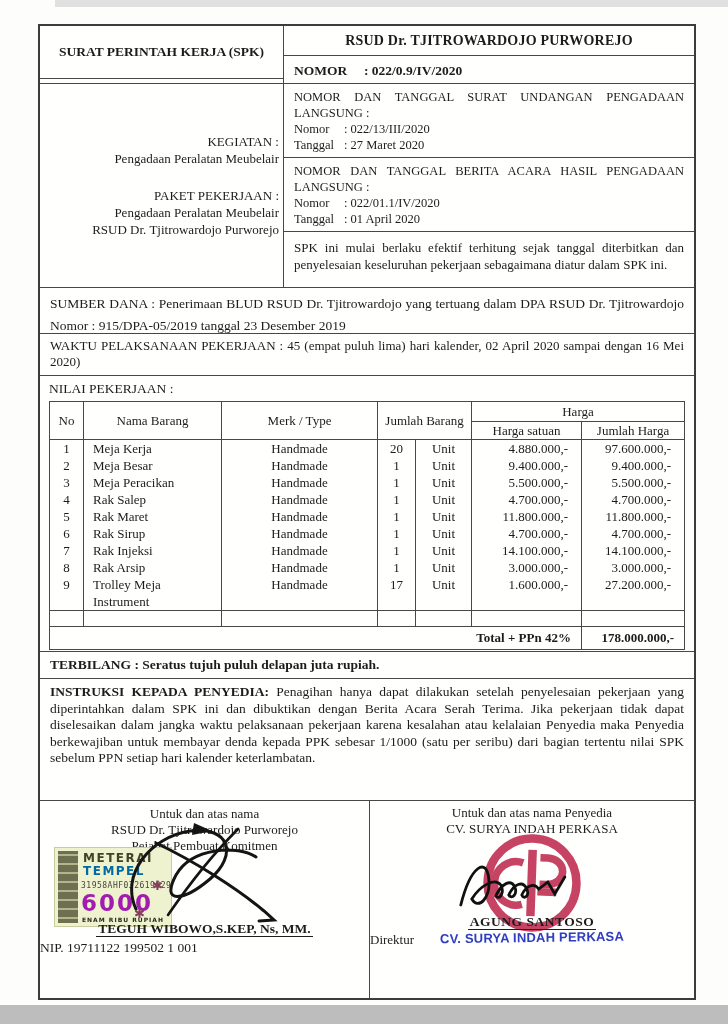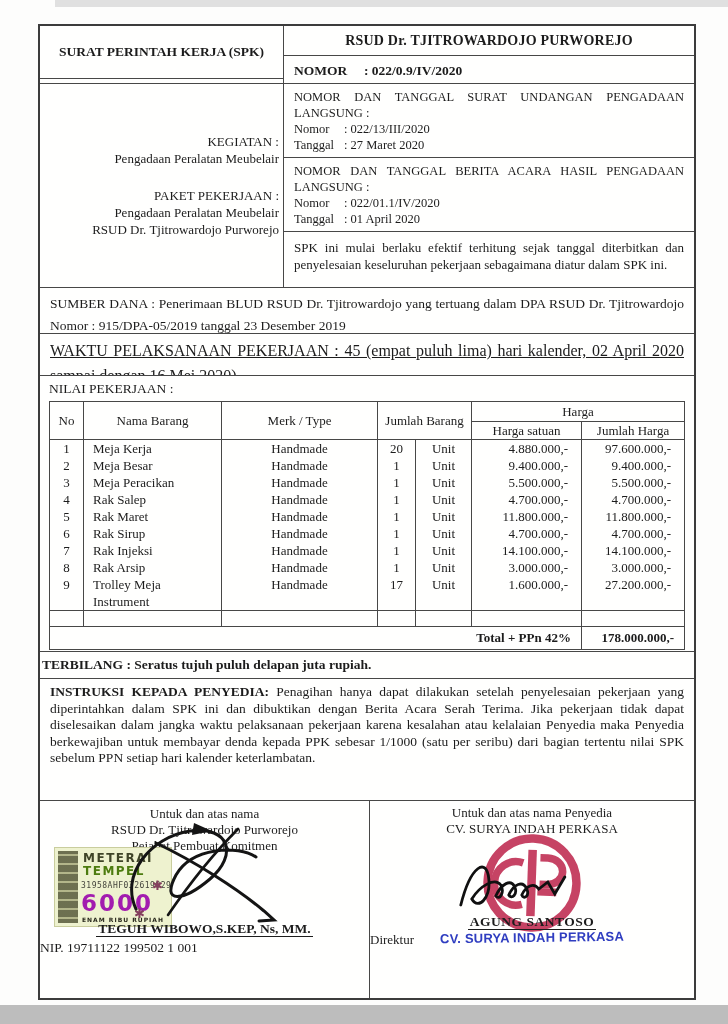--- a/index.html
+++ b/index.html
@@ -39,21 +39,21 @@
   .b2-right{display:flex;flex-direction:column;}
   .rblock{padding:5px 10px 4px 10px;font-size:12.5px;line-height:16px;
     border-bottom:1.5px solid #474747;box-sizing:border-box;}
   .rblock.last{border-bottom:none;flex:1;font-size:13px;line-height:17px;padding-top:7px;}
   .rb-title{text-align:justify;}
   .kv2-l{display:inline-block;width:50px;}
   .just{text-align:justify;}
 
   
   .row-sumber{height:46px;padding:5px 10px;font-size:13.5px;line-height:22px;}
-  .row-waktu{height:42px;padding:4px 10px;font-size:16px;line-height:25px;text-decoration:underline;}
+  .row-waktu{height:42px;padding:4px 10px;font-size:13px;line-height:16px;}
 
   
   .row-nilai{height:276px;padding:5px 9px;}
   .nilai-label{font-size:13.5px;margin-bottom:4px;font-family:Liberation Serif, serif;}
   table.items{width:100%;border-collapse:collapse;table-layout:fixed;font-size:13px;}
   table.items th,table.items td{border:1.5px solid #474747;font-weight:normal;padding:0 5px;box-sizing:border-box;}
   table.items thead th{text-align:center;line-height:17px;}
   .th1{height:20px;}
   .th2 th{height:18px;}
   tbody.ibody td{border-top:none;border-bottom:none;height:17px;line-height:17px;vertical-align:top;}
@@ -61,21 +61,21 @@
   .c-name{text-align:left;padding-left:9px !important;}
   .c-merk{text-align:center;}
   .c-qty{text-align:center;}
   .c-unit{text-align:center;}
   .c-price{text-align:right;padding-right:13px !important;}
   tr.r-empty td{height:16px;border:1.5px solid #474747;}
   tr.r-total td{height:22px;font-weight:bold;line-height:22px;}
   .t-label{text-align:right;padding-right:10px !important;}
   .t-value{text-align:right;padding-right:10px !important;}
 
-  .row-terbilang{height:27px;padding:4px 2px;font-size:13.5px;font-weight:bold;line-height:18px;}
+  .row-terbilang{height:27px;padding:4px 10px;font-size:13.5px;font-weight:bold;line-height:18px;}
   .row-instruksi{height:122px;padding:5px 10px;font-size:13.5px;line-height:16.5px;text-align:justify;}
   .ins-label{font-weight:bold;}
 
   
   .sigs{flex:1;display:grid;grid-template-columns:330px 1fr;}
   .sig-cell{position:relative;font-size:13px;overflow:hidden;}
   .sig-left{border-right:1.5px solid #474747;}
   .sl1{position:absolute;top:5px;left:0;right:0;text-align:center;}
   .sl2{position:absolute;top:21px;left:0;right:0;text-align:center;}
   .sl3{position:absolute;top:37px;left:0;right:0;text-align:center;}
@@ -90,21 +90,21 @@
     color:#2433bd;transform:rotate(-.8deg);letter-spacing:.2px;opacity:.95;}
 
   
   .meterai{position:absolute;left:14px;top:46px;width:118px;height:80px;
     background:#eef2cf;border:1px solid #c9cd9d;box-sizing:border-box;}
   .met-strip{position:absolute;left:3px;top:3px;bottom:3px;width:20px;background:
     repeating-linear-gradient(0deg,#56593a 0 4px,#a8ab7e 4px 6px,#56593a 6px 9px);opacity:.85;}
   .met-l1{position:absolute;left:28px;top:3px;font-family:"DejaVu Sans",sans-serif;
     font-weight:bold;font-size:12px;color:#3f4428;letter-spacing:1.5px;}
   .met-l2{position:absolute;left:28px;top:16px;font-family:"DejaVu Sans",sans-serif;
-    font-weight:bold;font-size:12px;color:#4d7c0f;letter-spacing:1.5px;}
+    font-weight:bold;font-size:12px;color:#0369a1;letter-spacing:1.5px;}
   .met-serial{position:absolute;left:26px;top:33px;font-family:"DejaVu Sans Mono",monospace;
     font-size:8px;color:#44443c;letter-spacing:.5px;}
   .met-val{position:absolute;left:26px;top:42px;font-family:"DejaVu Sans",sans-serif;
     font-weight:bold;font-size:23px;color:#a21caf;letter-spacing:2px;}
   .met-sub{position:absolute;left:27px;top:68px;font-family:"DejaVu Sans",sans-serif;
     font-weight:bold;font-size:6px;color:#26261a;letter-spacing:1px;}
   .met-f1,.met-f2{position:absolute;color:#84405e;font-size:13px;}
   .met-f1{right:8px;top:30px;}
   .met-f2{right:26px;bottom:4px;}
 

